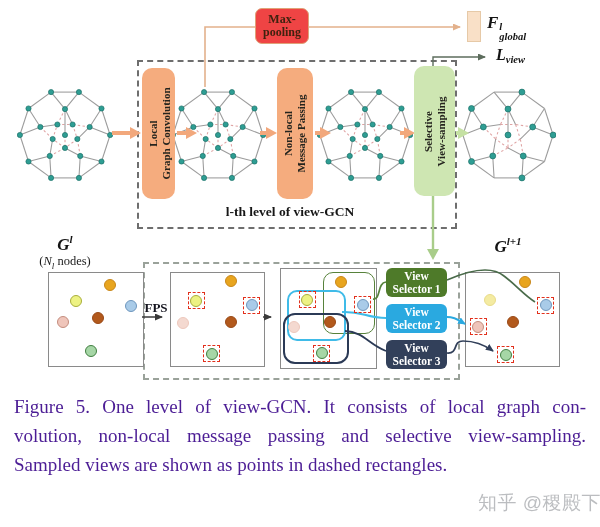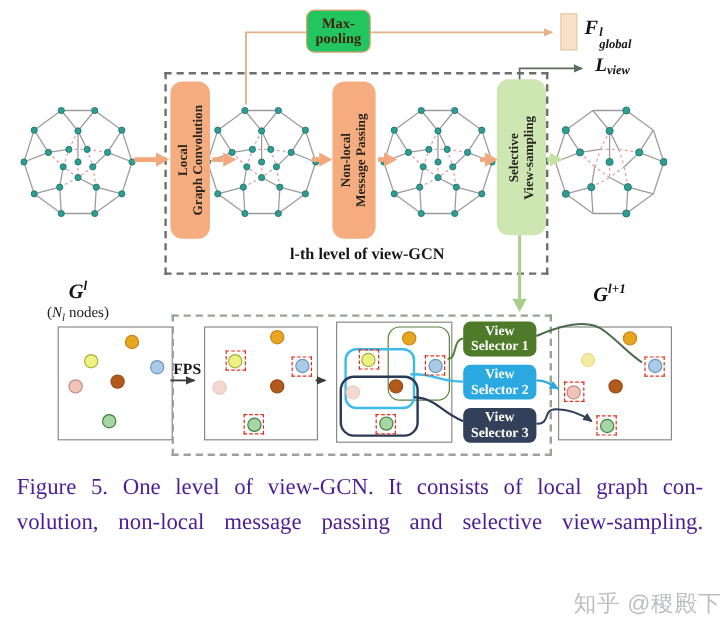--- a/index.html
+++ b/index.html
@@ -10,37 +10,37 @@
   .dash-box{position:absolute;border:2px dashed #6e6e6e;z-index:5;}
   .dash-box-bottom{position:absolute;border:2px dashed #9aa29a;z-index:5;}
 
   
   .stagebox{position:absolute;border-radius:10px;z-index:40;}
   .vlabel{position:absolute;inset:0;display:flex;align-items:center;justify-content:center;}
   .vtext{transform:rotate(-90deg);white-space:nowrap;text-align:center;
          font-weight:bold;font-size:11px;line-height:12.5px;color:#25241e;}
 
   
-  .maxpool{position:absolute;left:255px;top:8px;width:52px;height:34px;background:#22c55e;
+  .maxpool{position:absolute;left:255px;top:8px;width:52px;height:34px;background:#ef4444;
            border:1.5px solid #DFA278;border-radius:7px;z-index:40;
            display:flex;flex-direction:column;align-items:center;justify-content:center;
            font-weight:bold;font-size:12px;line-height:13px;color:#40220f;}
 
   
   .fbar{position:absolute;left:467px;top:11px;width:12px;height:29px;background:#F9E0C7;
         border:1px solid #E6C9A7;z-index:40;}
 
   .mathlabel{position:absolute;z-index:40;color:#141414;font-weight:bold;font-style:italic;}
   .fbase{font-size:17px;}
   .stack{display:inline-flex;flex-direction:column;font-size:10.5px;line-height:9.5px;
          font-weight:bold;font-style:italic;margin-left:1px;vertical-align:-2px;}
   .lbase{font-size:16px;}
   .lsub{font-size:10.5px;font-weight:bold;font-style:italic;vertical-align:-3px;}
 
-  .levellabel{position:absolute;left:196px;top:204px;width:220px;text-align:center;z-index:40;
+  .levellabel{position:absolute;left:180px;top:204px;width:220px;text-align:center;z-index:40;
               font-weight:bold;font-size:13.5px;color:#171717;}
 
   .glabel{position:absolute;text-align:center;z-index:40;color:#141414;}
   .gsym{font-weight:bold;font-style:italic;font-size:17px;line-height:18px;margin-top:48px;}
   .gsym sup{font-size:11px;font-weight:bold;font-style:italic;}
   .gnodes{font-size:12.5px;line-height:14px;color:#1b1b1b;}
   .gnodes i{font-style:italic;}
   .gnodes sub{font-size:9px;font-style:italic;}
 
   
@@ -479,16 +479,17 @@
     <path d="M 345,331 C 364,332 368,344 386,351" fill="none" stroke="#2B3A56" stroke-width="1.8"></path>
 
     <path d="M 447,280 C 472,269 492,266 504,276 C 516,285 524,295 535,302" fill="none" stroke="#4a6b4a" stroke-width="1.7"></path>
     <path d="M 447,317 C 456,317 460,321 465,324" fill="none" stroke="#2AA9E0" stroke-width="1.8" marker-end="url(#mCyan)"></path>
     <path d="M 447,353 C 459,354 452,341 463,341 C 477,341 486,346 493,351" fill="none" stroke="#32405A" stroke-width="1.7" marker-end="url(#mNavy)"></path>
   </svg>
 
   <div class="caption">
     <div class="cap-line">Figure 5. One level of view-GCN. It consists of local graph con-</div>
     <div class="cap-line">volution, non-local message passing and selective view-sampling.</div>
+    <div class="cap-last">Sampled views are shown as points in dashed rectangles.</div>
   </div>
 
   <div class="watermark">知乎 @稷殿下</div>
 </div>
 
 </body></html>

